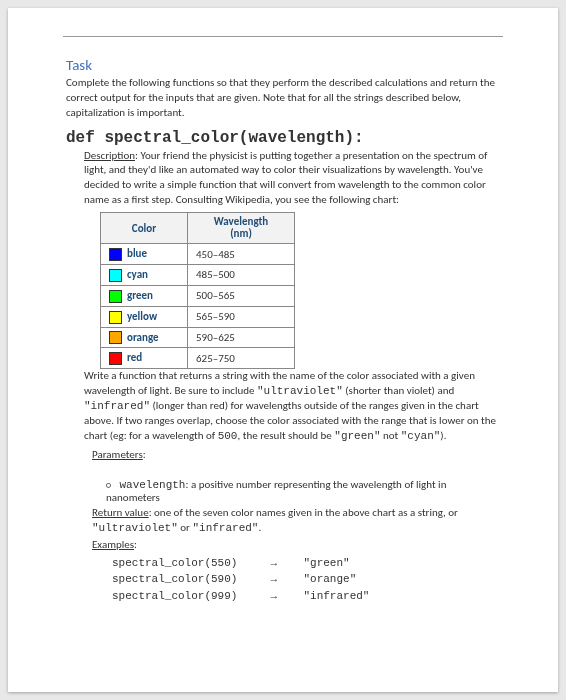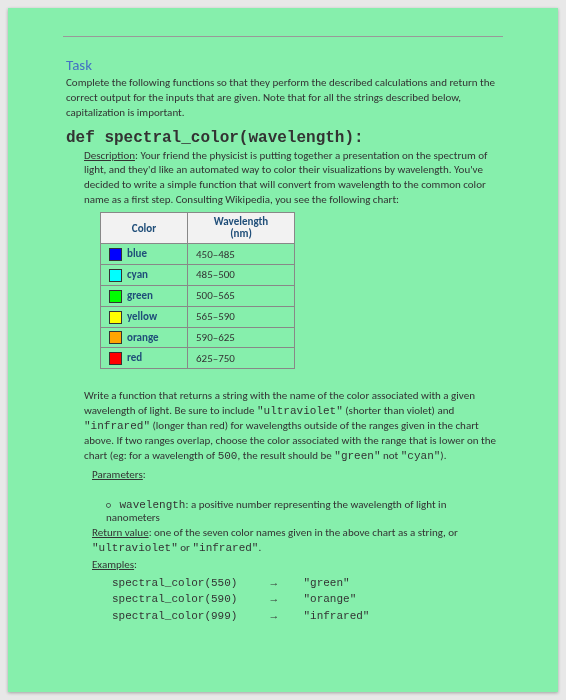--- a/index.html
+++ b/index.html
@@ -7,21 +7,21 @@
     padding: 0;
     background: #e8e8e8;
     font-family: Calibri, Arial, sans-serif;
     font-size: 11px;
     color: #333;
     width: 566px;
     height: 700px;
     overflow: hidden;
   }
   .page {
-    background: #86efac;
+    background: #ffffff;
     margin: 8px;
     width: 550px;
     height: 684px;
     box-shadow: 0 1px 3px rgba(0,0,0,0.3);
     box-sizing: border-box;
     padding: 48px 58px 20px 58px;
     position: relative;
   }
   .top-line {
     position: absolute;
@@ -49,21 +49,21 @@
   }
   .indent {
     margin-left: 18px;
   }
   .desc {
     line-height: 1.35;
     margin: 0 0 4px 0;
   }
   table.wl {
     border-collapse: collapse;
-    margin: 4px 0 20px 16px;
+    margin: 4px 0 0 16px;
     font-size: 11px;
   }
   table.wl th, table.wl td {
     border: 1px solid #888;
     padding: 3px 8px;
     text-align: left;
     vertical-align: middle;
   }
   table.wl th {
     background: #f2f2f2;

